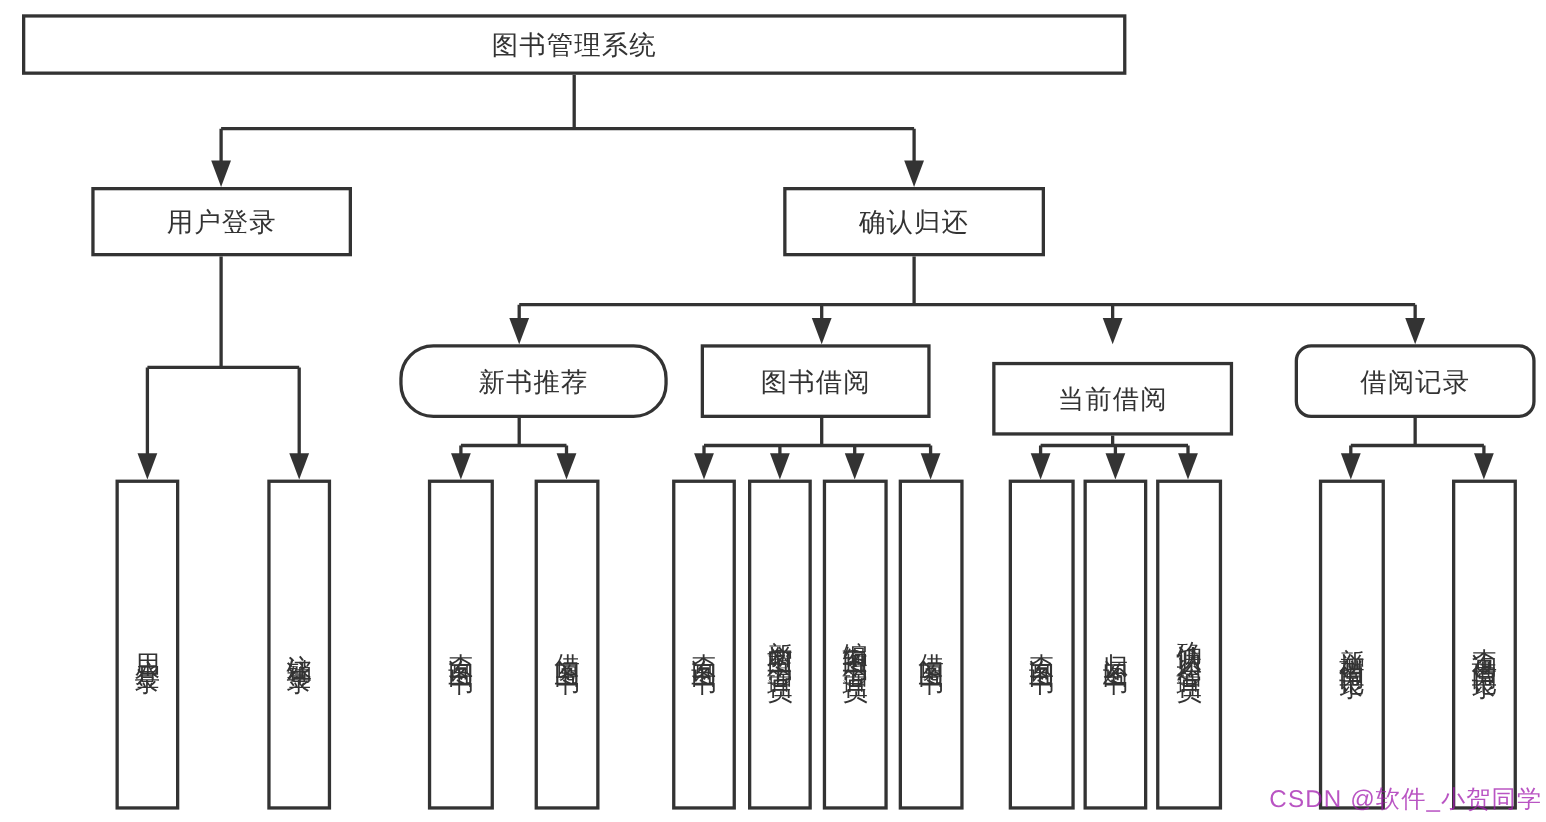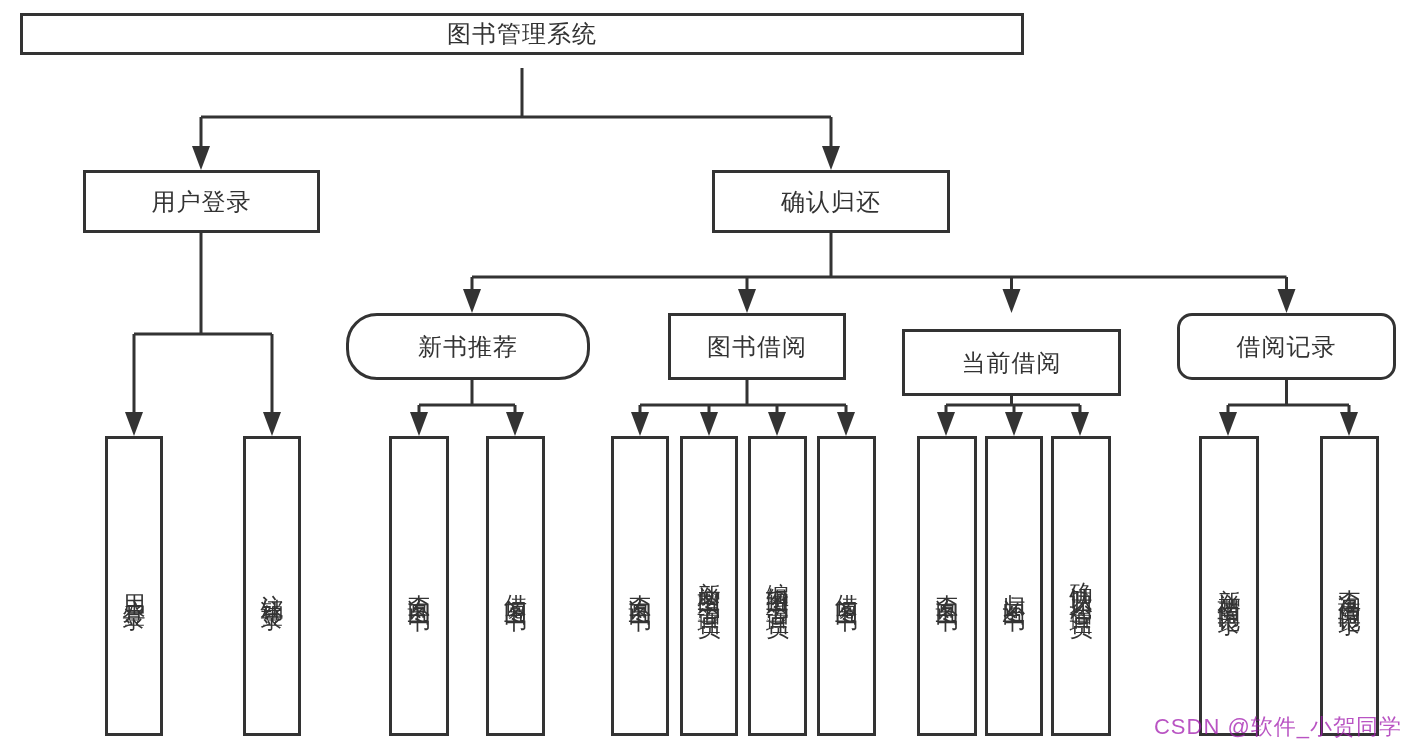--- a/index.html
+++ b/index.html
@@ -84,27 +84,27 @@
       <polygon class="ah" points="768,412 786,412 777,436"></polygon>
       <polygon class="ah" points="837,412 855,412 846,436"></polygon>
       <polygon class="ah" points="937,412 955,412 946,436"></polygon>
       <polygon class="ah" points="1005,412 1023,412 1014,436"></polygon>
       <polygon class="ah" points="1071,412 1089,412 1080,436"></polygon>
       <polygon class="ah" points="1219,412 1237,412 1228,436"></polygon>
       <polygon class="ah" points="1340,412 1358,412 1349,436"></polygon>
     </g>
   </svg>
 
-  <div class="hbox" style="left:20px; top:13px; width:1004px; height:42px;">图书管理系统</div>
+  <div class="hbox" style="left:20px; top:13px; width:1004px; height:55px;">图书管理系统</div>
 
   <div class="hbox" style="left:83px; top:170px; width:237px; height:63px;">用户登录</div>
   <div class="hbox" style="left:712px; top:170px; width:238px; height:63px;">确认归还</div>
 
-  <div class="hbox" style="left:346px; top:313px; width:244px; height:67px;border-radius:31px;">新书推荐</div>
-  <div class="hbox" style="left:637px; top:313px; width:178px; height:67px;margin-left:31px;">图书借阅</div>
+  <div class="hbox" style="left:363px; top:313px; width:244px; height:67px;border-radius:31px;">新书推荐</div>
+  <div class="hbox" style="left:637px; top:313px; width:209px; height:67px;">图书借阅</div>
   <div class="hbox" style="left:902px; top:329px; width:219px; height:67px;">当前借阅</div>
   <div class="hbox" style="left:1177px; top:313px; width:219px; height:67px;border-radius:15px;">借阅记录</div>
 
   <div class="vbox" style="left:105px; top:436px; width:58px; height:300px;">用户登录</div>
   <div class="vbox" style="left:243px; top:436px; width:58px; height:300px;">注销登录</div>
 
   <div class="vbox" style="left:389px; top:436px; width:60px; height:300px;">查询图书</div>
   <div class="vbox" style="left:486px; top:436px; width:59px; height:300px;">借阅图书</div>
 
   <div class="vbox" style="left:611px; top:436px; width:58px; height:300px;">查询图书</div>

